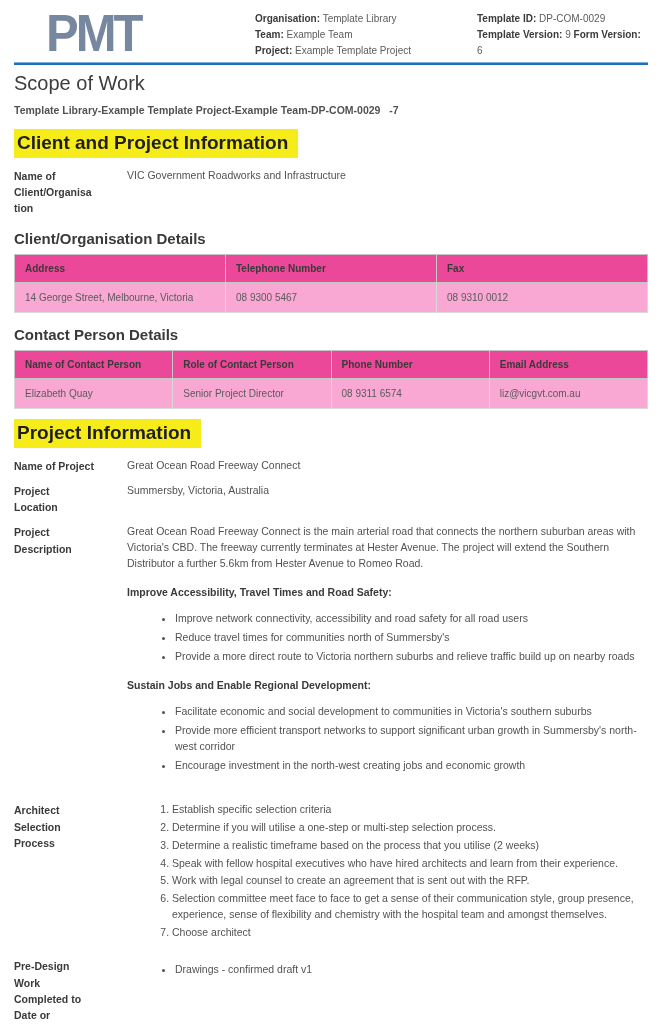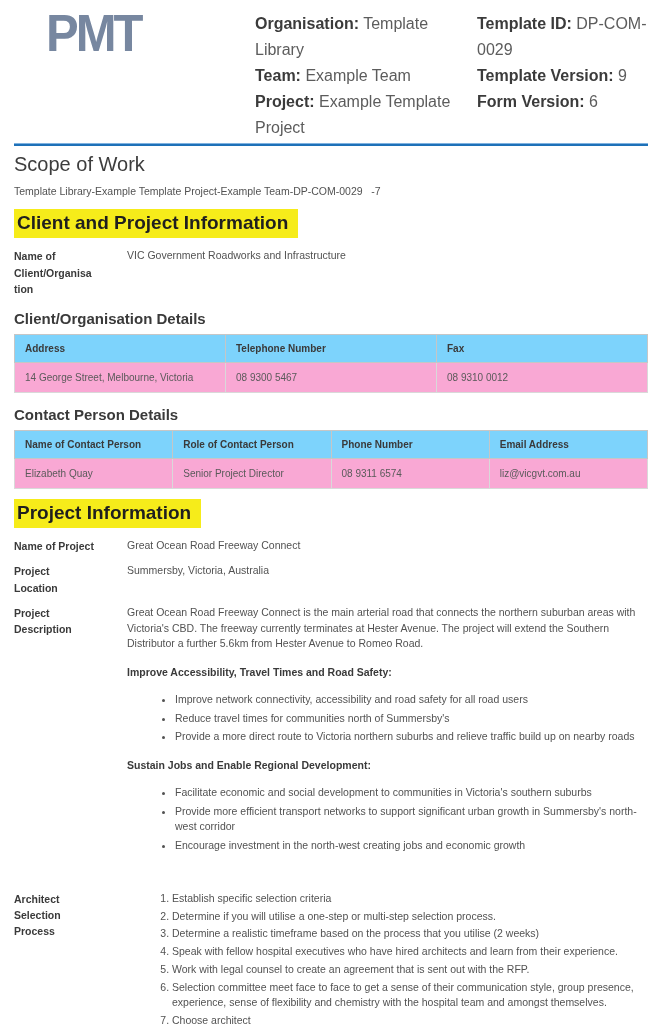--- a/index.html
+++ b/index.html
@@ -16,46 +16,46 @@
   
   .header { display: flex; align-items: flex-start; padding: 4px 0 2px 0; min-height: 62px; }
   .logo-box { width: 209px; flex: none; margin-left: 32px; }
   .logo-text {
     font-size: 49px; font-weight: bold; letter-spacing: -3px;
     color: #7787a0; line-height: 56px;
     transform: scaleY(1.04); transform-origin: top left;
   }
   .hcol-mid { width: 222px; flex: none; padding-top: 7px; }
   .hcol-right { flex: 1; padding-top: 7px; }
-  .hline { font-size: 16px; line-height: 1.62; }
+  .hline { font-size: 10px; line-height: 1.62; }
   .hlbl { font-weight: bold; color: #3b3b3b; }
   .hval { color: #5c5c5c; }
 
   .rule-top { height: 3px; background: #1e71b8; border-top: 1px solid #7fb2e0; }
 
   
   .doc-title { font-size: 20px; font-weight: 400; color: #3d3d3d; margin: 7px 0 8px 0; }
   .section-heading { margin: 10px 0 10px 0; }
   .section-heading .hl {
     display: inline-block; background: #f6ec1a; color: #1f1f1f;
     font-size: 19px; font-weight: bold; padding: 3px 10px 4px 3px;
   }
   .sub-heading { font-weight: bold; font-size: 15px; color: #3a3a3a; margin: 13px 0 7px 0; }
 
   
   .field { display: flex; margin-bottom: 9px; }
   .field-label { width: 113px; flex: none; font-weight: bold; color: #3a3a3a; font-size: 10.5px; line-height: 1.55; }
   .field-label .inner { display: block; max-width: 80px; overflow-wrap: anywhere; }
   .field-value { flex: 1; font-size: 10.5px; color: #525252; line-height: 1.5; }
-  .prewrap { white-space: pre-wrap; }
+  .prewrap { white-space: pre-wrap; font-weight: bold; }
 
   
   table { width: 100%; border-collapse: collapse; table-layout: fixed; }
   th {
-    background: #7dd3fc; border: 1px solid #c6c6c6;
+    background: #ec4899; border: 1px solid #c6c6c6;
     font-size: 10px; font-weight: bold; color: #3a3a3a;
     text-align: left; padding: 8px 10px;
   }
   td { border: 1px solid #d9d9d9; font-size: 10px; color: #5a5a5a; padding: 9px 10px; background: #f9a8d4; }
 
   
   .desc-para { margin: 0; }
   .desc-h { font-weight: bold; color: #3a3a3a; margin: 13px 0 0 0; }
   ul.bullets { margin: 11px 0 0 0; padding-left: 48px; }
   ul.bullets li { margin-bottom: 3px; }
@@ -192,21 +192,21 @@
 
       <div class="desc-h">Sustain Jobs and Enable Regional Development:</div>
       <ul class="bullets">
         <li>Facilitate economic and social development to communities in Victoria's southern suburbs</li>
         <li>Provide more efficient transport networks to support significant urban growth in Summersby's north-west corridor</li>
         <li>Encourage investment in the north-west creating jobs and economic growth</li>
       </ul>
     </div>
   </div>
 
-  <div class="field" style="margin-top:34px">
+  <div class="field" style="margin-top:26px">
     <div class="field-label">
       <span class="inner">Architect Selection Process</span>
     </div>
     <div class="field-value">
       <ol class="steps">
         <li>Establish specific selection criteria</li>
         <li>Determine if you will utilise a one-step or multi-step selection process.</li>
         <li>Determine a realistic timeframe based on the process that you utilise (2 weeks)</li>
         <li>Speak with fellow hospital executives who have hired architects and learn from their experience.</li>
         <li>Work with legal counsel to create an agreement that is sent out with the RFP.</li>

